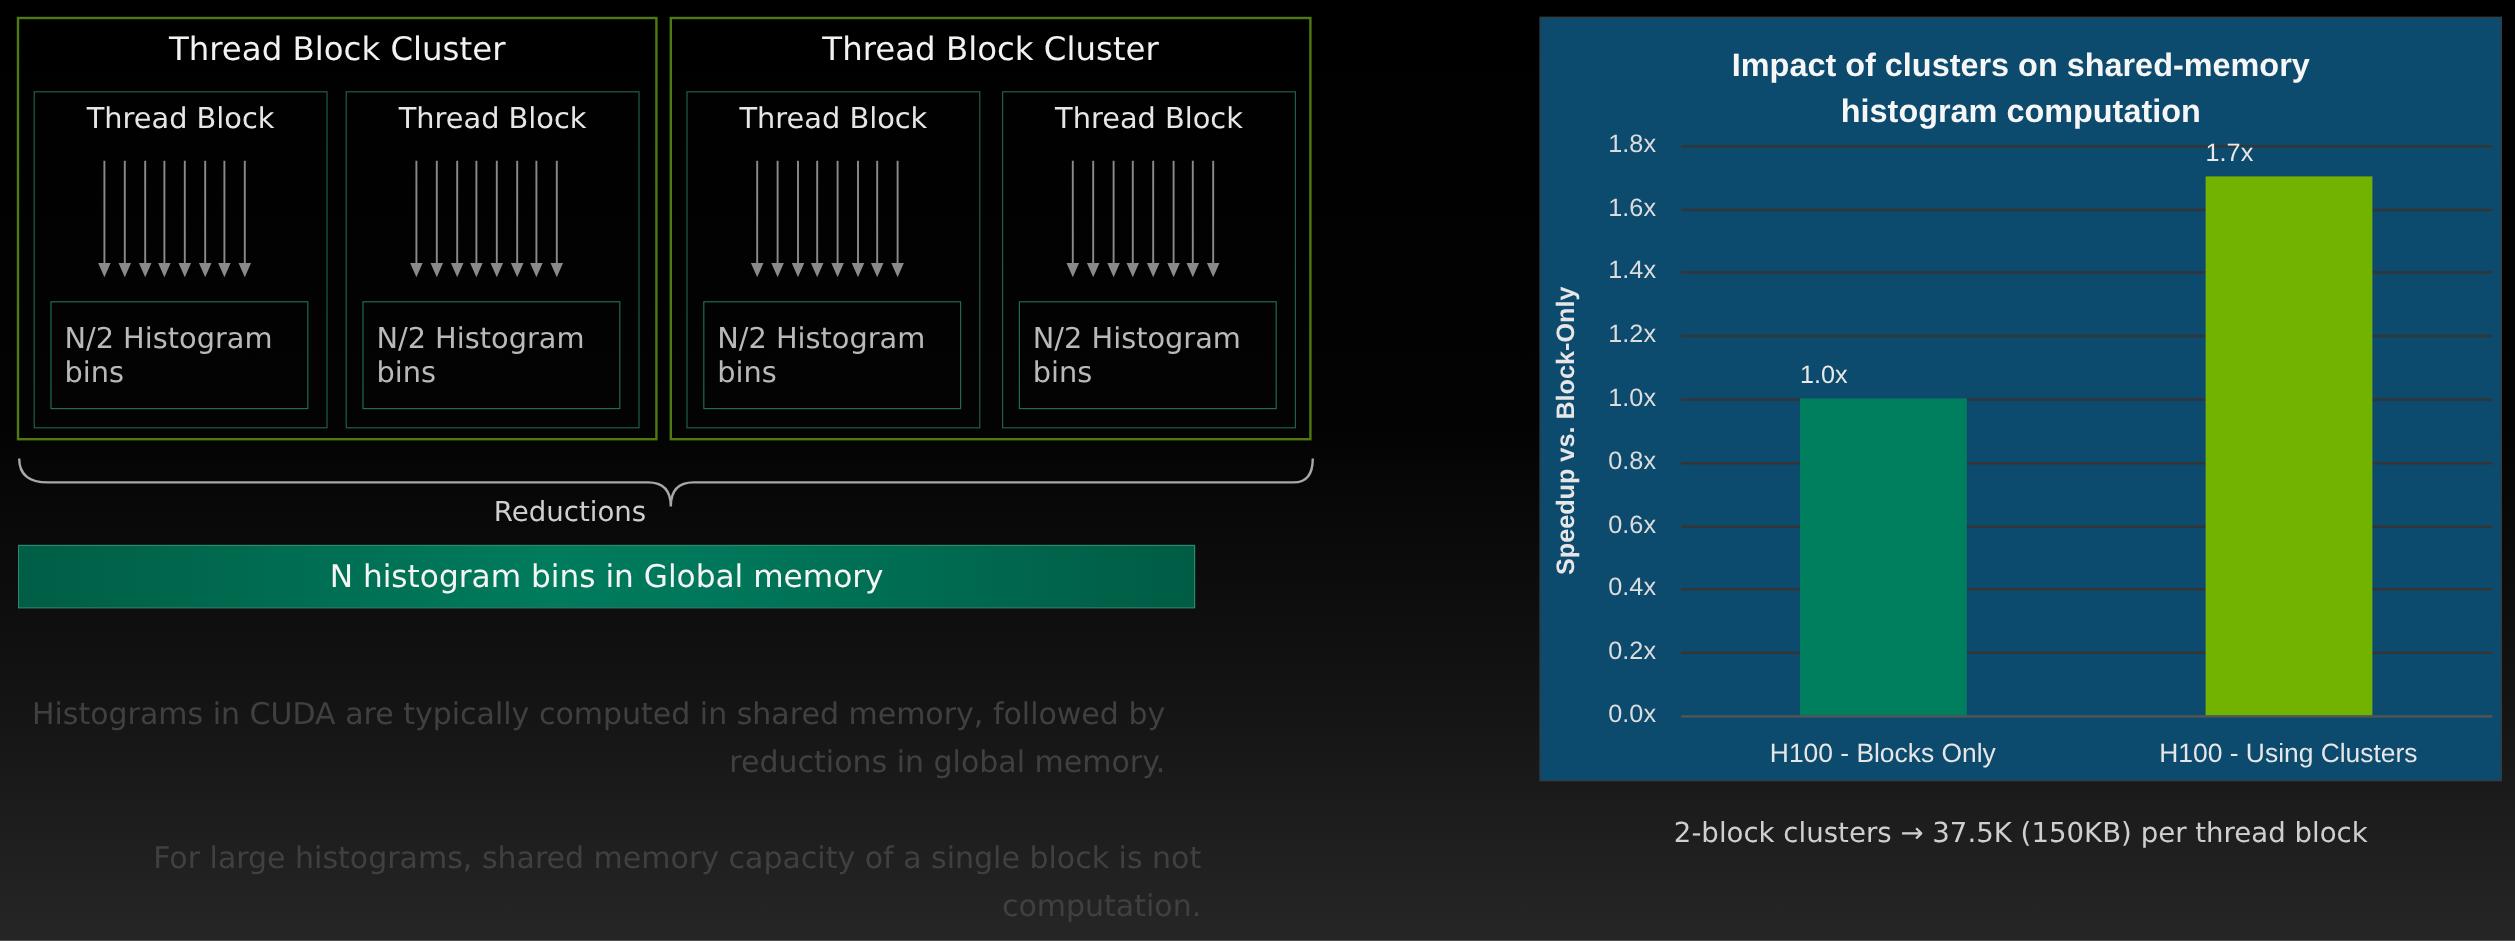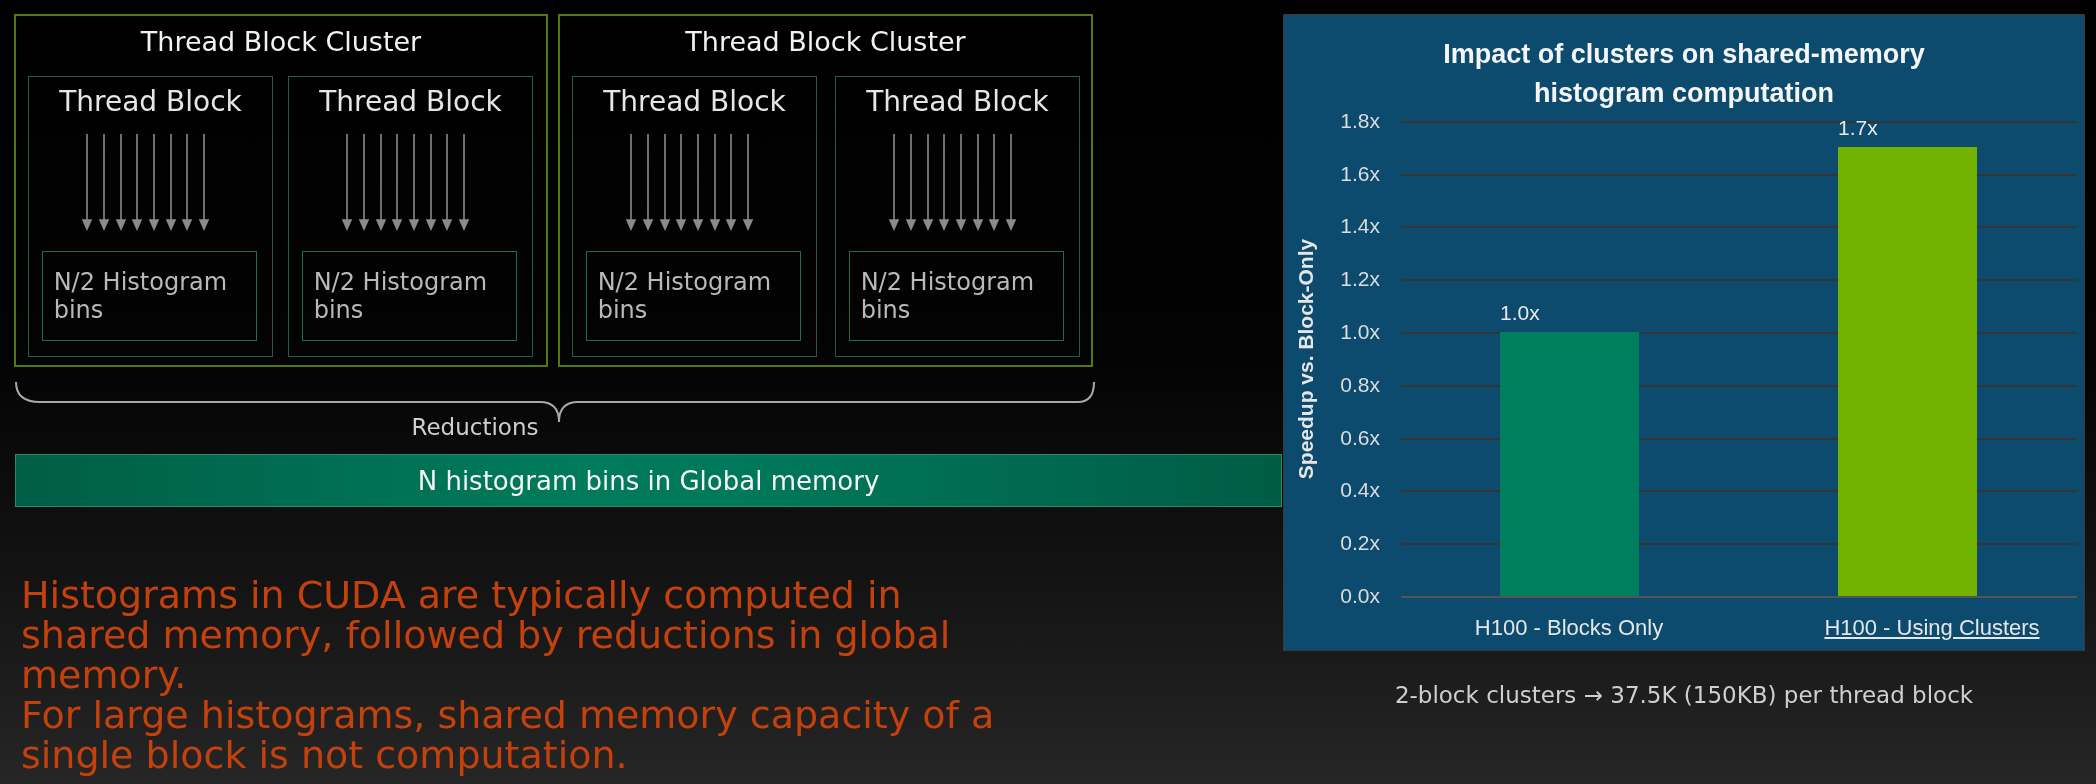--- a/index.html
+++ b/index.html
@@ -5,31 +5,31 @@
   html, body { margin:0; padding:0; }
   body {
     width:2096px; height:784px; overflow:hidden; position:relative;
     background: linear-gradient(180deg, #000 0%, #030303 45%, #141414 75%, #262626 100%);
     font-family: "DejaVu Sans", sans-serif; color:#e8e8e8;
   }
   .abs { position:absolute; box-sizing:border-box; }
   .cluster { border:2px solid #4f7a12; }
   .cluster-title { position:absolute; left:0; right:0; top:10px; text-align:center; font-size:27px; color:#f2f2f2; }
   .block { border:1.5px solid #1e5e4a; }
-  .block-title { position:absolute; left:0; right:0; top:8px; text-align:center; font-size:28px; color:#e6e6e6; }
+  .block-title { position:absolute; left:0; right:0; top:8px; text-align:center; font-size:24px; color:#e6e6e6; }
   .hist { border:1.5px solid #1e6b52; display:flex; align-items:center; justify-content:center; text-align:left; }
   .hist-label { font-size:24px; line-height:28px; color:#b9b9b9; width:90%; }
   .arrows { position:absolute; }
   .reductions { font-size:23px; color:#cfcfcf; text-align:center; }
   .global-bar {
     background: linear-gradient(90deg, #005e46 0%, #007b5c 45%, #00775a 60%, #005c45 100%);
     border:1px solid #2b8a6d; display:flex; align-items:center; justify-content:center;
   }
   .global-label { font-size:26px; color:#f4f4f4; }
-  .body-text { font-size:38px; line-height:40px; color:#c2410c; }
+  .body-text { font-size:25px; line-height:40px; color:#404040;text-align:right; }
   .chart-panel { background:#0c4a6e; border:1px solid #3a3a3a; }
   .chart-title { position:absolute; left:0; right:0; top:20px; text-align:center; font-weight:bold; font-size:27px; line-height:39px; color:#f6f6f6; font-family:"Liberation Sans", sans-serif; }
   .ytick { position:absolute; width:70px; text-align:right; font-size:21px; color:#dcdcdc; font-family:"Liberation Sans", sans-serif; }
   .gridline { position:absolute; height:2px; background:#353535; }
   .bar { position:absolute; }
   .bar-label { position:absolute; text-align:left; font-size:21px; color:#e8e8e8; font-family:"Liberation Sans", sans-serif; }
   .xtick { position:absolute; text-align:center; font-size:22px; color:#e6e6e6; font-family:"Liberation Sans", sans-serif; }
   .ylabel { position:absolute; transform:rotate(-90deg); transform-origin:center; font-weight:bold; font-size:21px; color:#e6e6e6; white-space:nowrap; text-align:center; font-family:"Liberation Sans", sans-serif; }
   .caption { font-size:23px; line-height:32px; color:#cfcfcf; text-align:center; }
 </style>
@@ -146,21 +146,21 @@
       <div class="hist-label">N/2 Histogram bins</div>
     </div>
   </div>
 </div>
 
 <svg class="abs" style="left:10px;top:378px;" width="1090" height="50" viewBox="0 0 1090 50">
   <path d="M6,4 Q6,24 30,24 L530,24 Q549,24 549,44 Q549,24 568,24 L1068,24 Q1084,24 1084,4" fill="none" stroke="#a8a8a8" stroke-width="2"></path>
 </svg>
 <div class="abs reductions" style="left:360px;top:414px;width:230px;">Reductions</div>
 
-<div class="abs global-bar" style="left:15px;top:454px;width:1267px;height:53px;">
+<div class="abs global-bar" style="left:15px;top:454px;width:981px;height:53px;">
   <span class="global-label">N histogram bins in Global memory</span>
 </div>
 
 <div class="abs body-text" style="left:21px;top:575px;width:950px;">Histograms in CUDA are typically computed in shared memory, followed by reductions in global memory.</div>
 <div class="abs body-text" style="left:21px;top:695px;width:980px;">For large histograms, shared memory capacity of a single block is not computation.</div>
 
 <div class="abs chart-panel" style="left:1283px;top:14px;width:802px;height:637px;">
   <div class="chart-title">
     <div>Impact of clusters on shared-memory</div>
     <div>histogram computation</div>
@@ -189,18 +189,18 @@
   <div class="ytick" style="left:26px;top:463px;">0.4x</div>
   <div class="ytick" style="left:26px;top:516px;">0.2x</div>
   <div class="ytick" style="left:26px;top:569px;">0.0x</div>
 
   <div class="bar" style="left:216px;width:139px;top:317px;height:264px;background:#007f5f;"></div>
   <div class="bar-label" style="left:216px;width:139px;top:286px;">1.0x</div>
   <div class="bar" style="left:554px;width:139px;top:132px;height:449px;background:#72b200;"></div>
   <div class="bar-label" style="left:554px;width:139px;top:101px;">1.7x</div>
 
   <div class="xtick" style="left:135px;width:300px;top:600px;">H100 - Blocks Only</div>
-  <div class="xtick" style="left:498px;width:300px;top:600px;text-decoration:underline;">H100 - Using Clusters</div>
+  <div class="xtick" style="left:473px;width:300px;top:600px;">H100 - Using Clusters</div>
 </div>
 
 <div class="abs caption" style="left:1283px;top:679px;width:802px;">
   <div>2-block clusters → 37.5K (150KB) per thread block</div>
 </div>
 
 </body></html>

